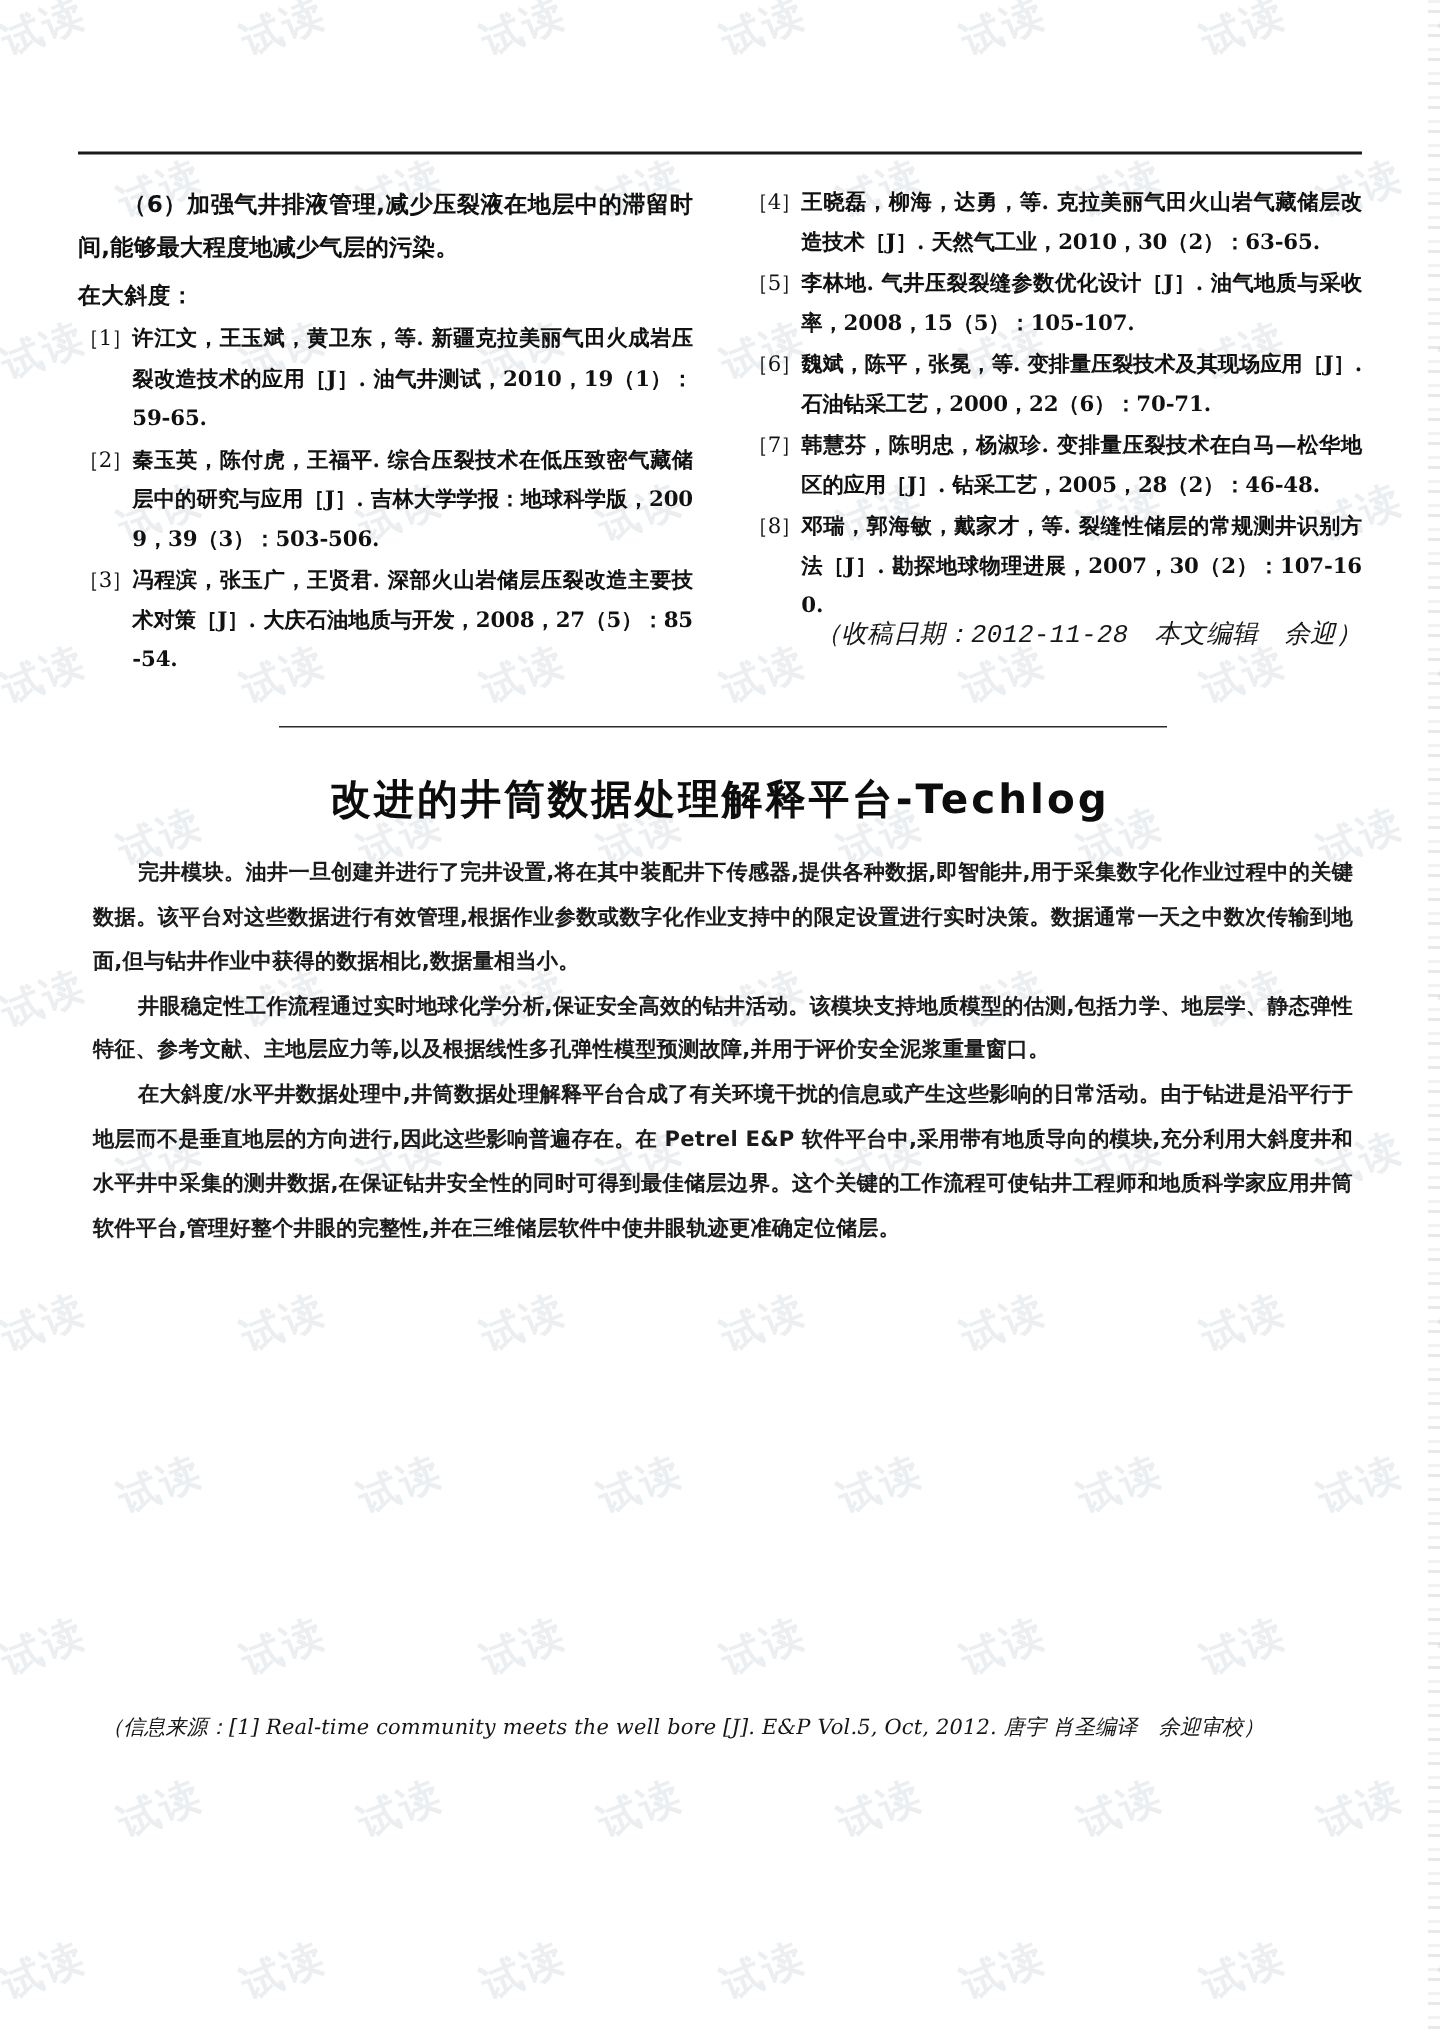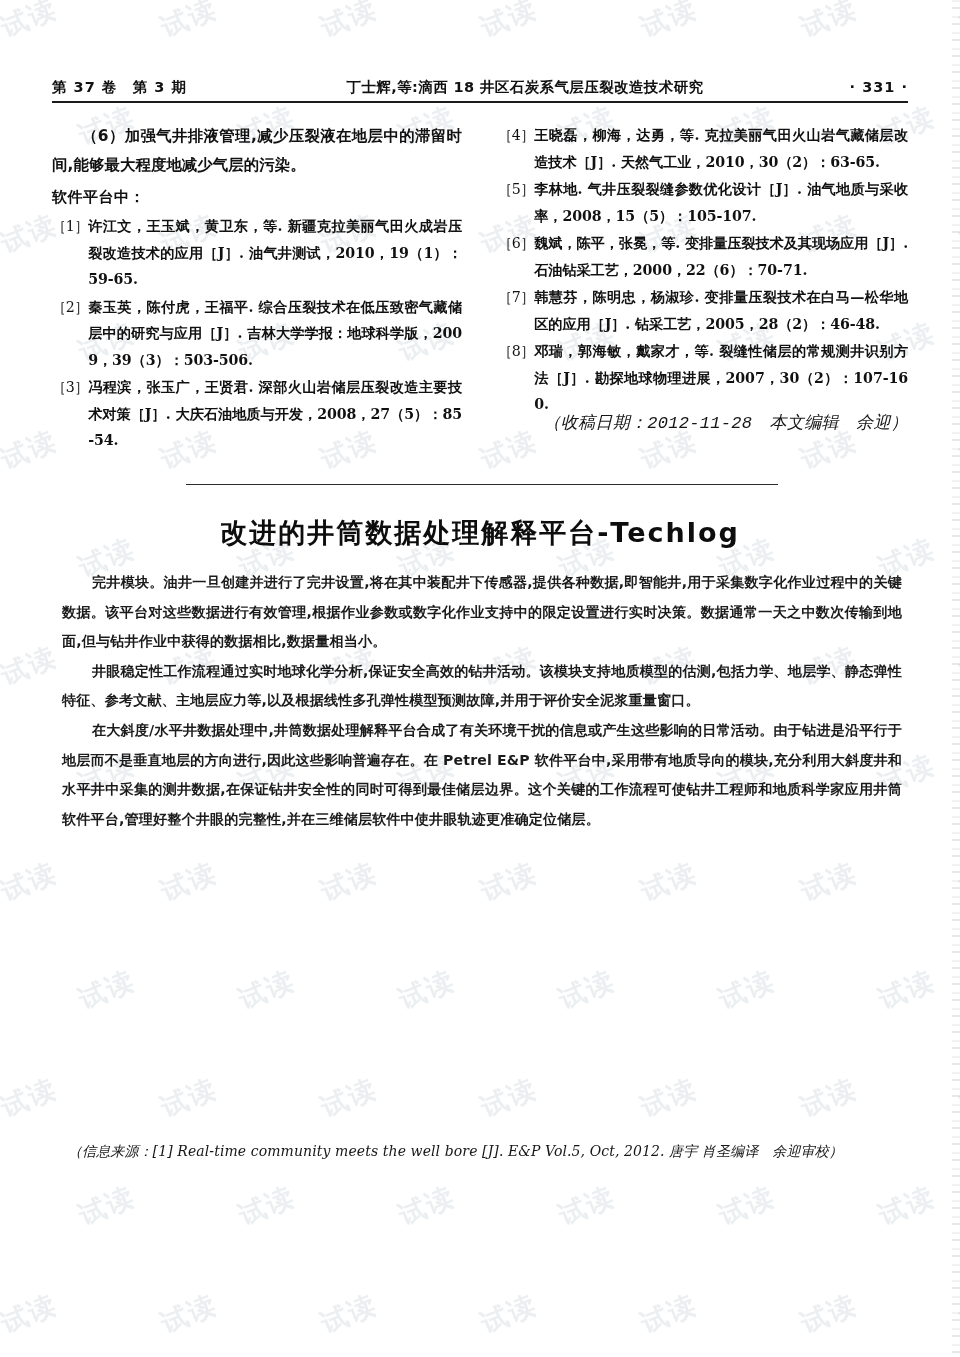--- a/index.html
+++ b/index.html
@@ -299,33 +299,28 @@
     <span class="wm" style="left: 320px; top: 1296px; color: rgb(236, 239, 241);">试读</span>
     <span class="wm" style="left: 480px; top: 1296px; color: rgb(236, 239, 241);">试读</span>
     <span class="wm" style="left: 640px; top: 1296px; color: rgb(236, 239, 241);">试读</span>
     <span class="wm" style="left: 800px; top: 1296px; color: rgb(236, 239, 241);">试读</span>
     <span class="wm" style="left: 960px; top: 1296px; color: rgb(236, 239, 241);">试读</span>
   </div>
 <div id="scan-edge"></div>
 
 <div id="page">
 
-  <div id="runninghead">
-    <div id="rh-left">第 37 卷　第 3 期</div>
-    <div id="rh-center">丁士辉,等:滴西 18 井区石炭系气层压裂改造技术研究</div>
-    <div id="rh-right">· 331 ·</div>
-  </div>
   <div id="rule-head"></div>
 
   <div id="cols">
 
     <div class="col">
       <p class="tail-para">（6）加强气井排液管理,减少压裂液在地层中的滞留时间,能够最大程度地减少气层的污染。</p>
 
-      <div class="ref-heading">软件平台中：</div>
+      <div class="ref-heading">在大斜度：</div>
 
       <ul class="reflist">
         <li class="refitem">
           <span class="ref-num">［1］</span>
           <span class="ref-body">许江文，王玉斌，黄卫东，等. 新疆克拉美丽气田火成岩压裂改造技术的应用［J］. 油气井测试，2010，19（1）：59-65.</span>
         </li>
         <li class="refitem">
           <span class="ref-num">［2］</span>
           <span class="ref-body">秦玉英，陈付虎，王福平. 综合压裂技术在低压致密气藏储层中的研究与应用［J］. 吉林大学学报：地球科学版，2009，39（3）：503-506.</span>
         </li>

